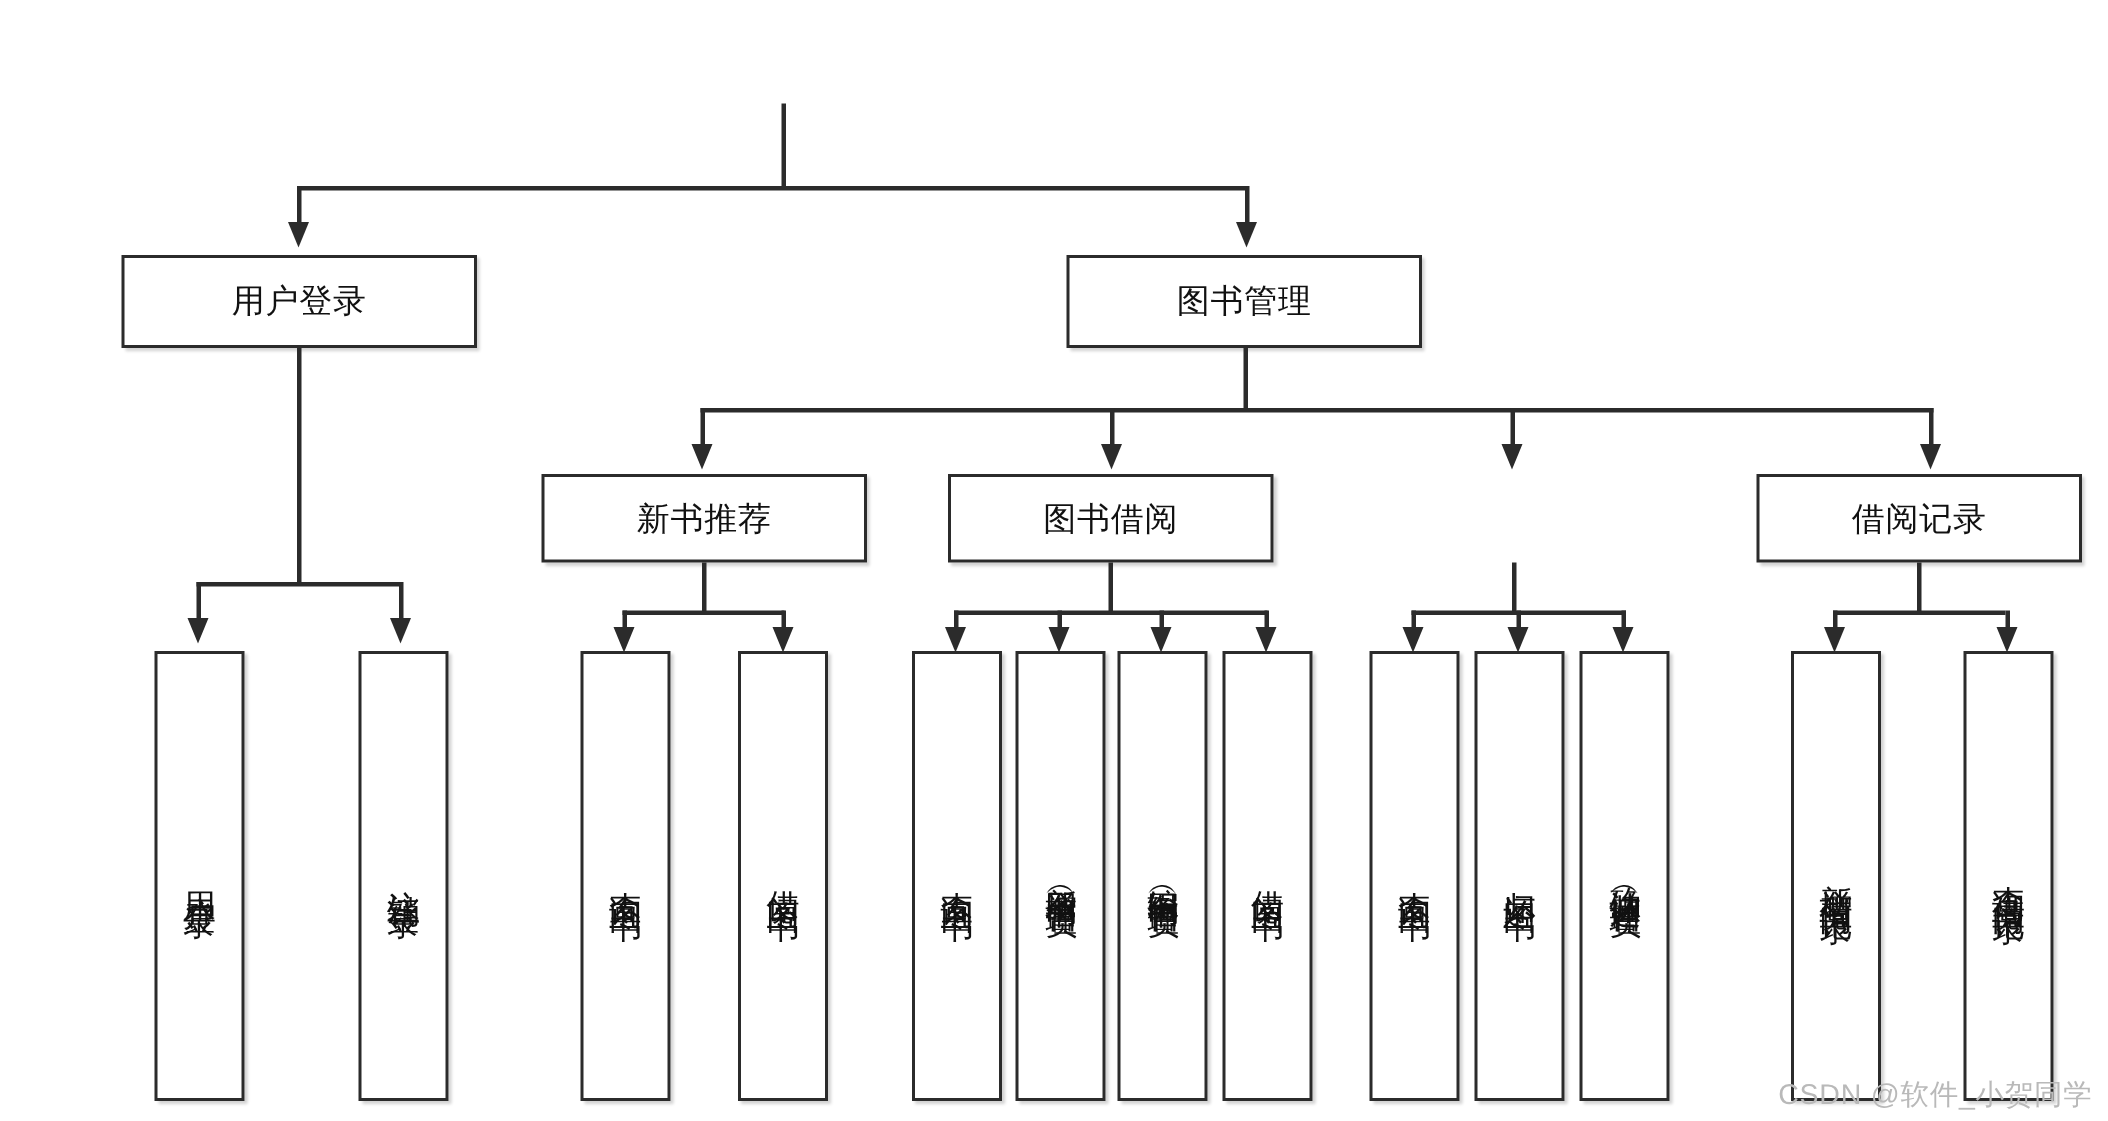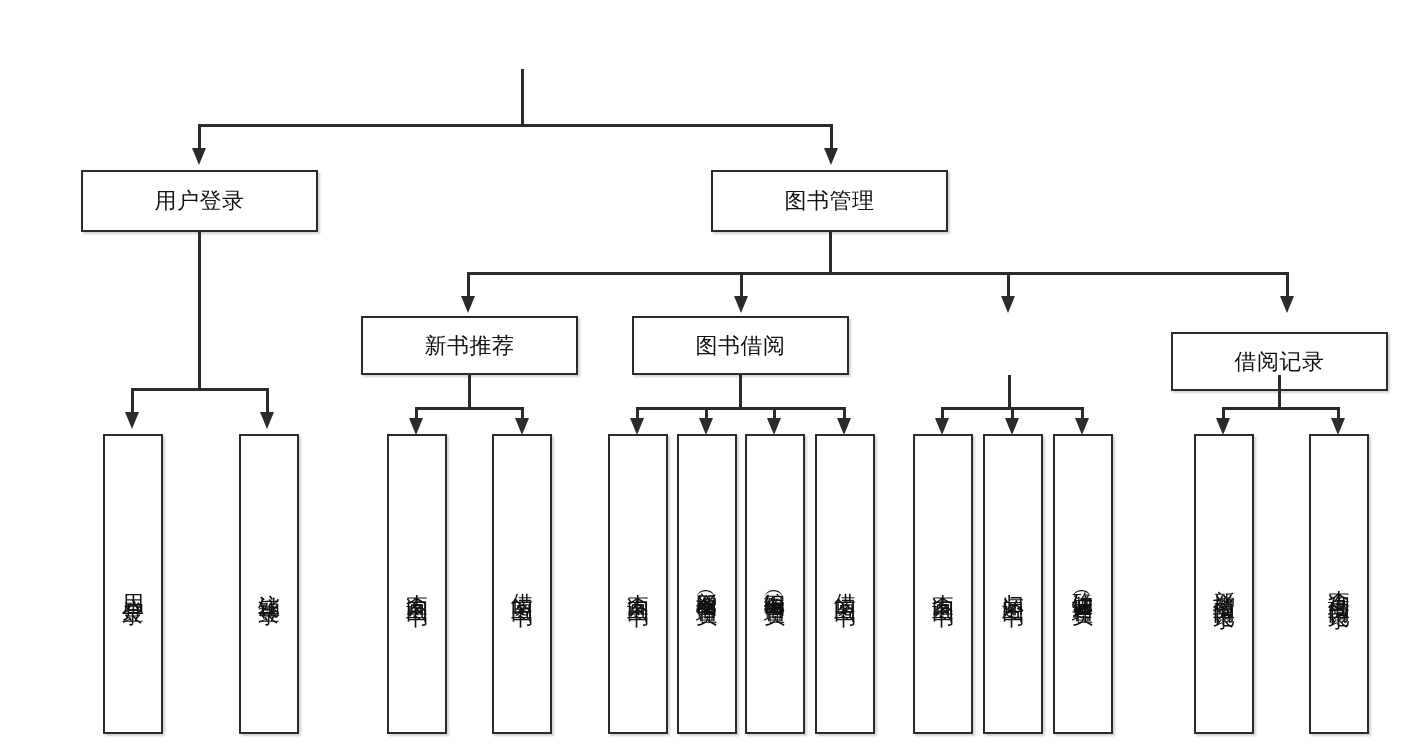--- a/index.html
+++ b/index.html
@@ -126,21 +126,21 @@
   <div class="arrow" style="left:1001px; top:296px;"></div>
   <div class="edge v" style="left:1286px; top:272px; width:2.5px; height:26px;"></div>
   <div class="arrow" style="left:1280px; top:296px;"></div>
 
   <div class="node horiz" style="left:361px; top:316px; width:217px; height:59px;">
     <span class="label">新书推荐</span>
   </div>
   <div class="node horiz" style="left:632px; top:316px; width:217px; height:59px;">
     <span class="label">图书借阅</span>
   </div>
-  <div class="node horiz" style="left:1171px; top:332px; width:217px; height:59px;">
+  <div class="node horiz" style="left:1171px; top:316px; width:217px; height:59px;">
     <span class="label">借阅记录</span>
   </div>
 
   <div class="edge v" style="left:468px; top:375px; width:2.5px; height:34px;"></div>
   <div class="edge h" style="left:415px; top:407px; width:108px; height:2.5px;"></div>
   <div class="edge v" style="left:415px; top:407px; width:2.5px; height:14px;"></div>
   <div class="arrow" style="left:409px; top:418px;"></div>
   <div class="edge v" style="left:521px; top:407px; width:2.5px; height:14px;"></div>
   <div class="arrow" style="left:515px; top:418px;"></div>
 
@@ -208,14 +208,15 @@
     <span class="label">确认归还（管理员）</span>
   </div>
 
   <div class="node vert" style="left:1194px; top:434px; width:60px; height:300px;">
     <span class="label">新增借阅记录</span>
   </div>
   <div class="node vert" style="left:1309px; top:434px; width:60px; height:300px;">
     <span class="label">查询借阅记录</span>
   </div>
 
+  <div id="watermark">CSDN @软件_小贺同学</div>
 
 </div>
 
 </body></html>

